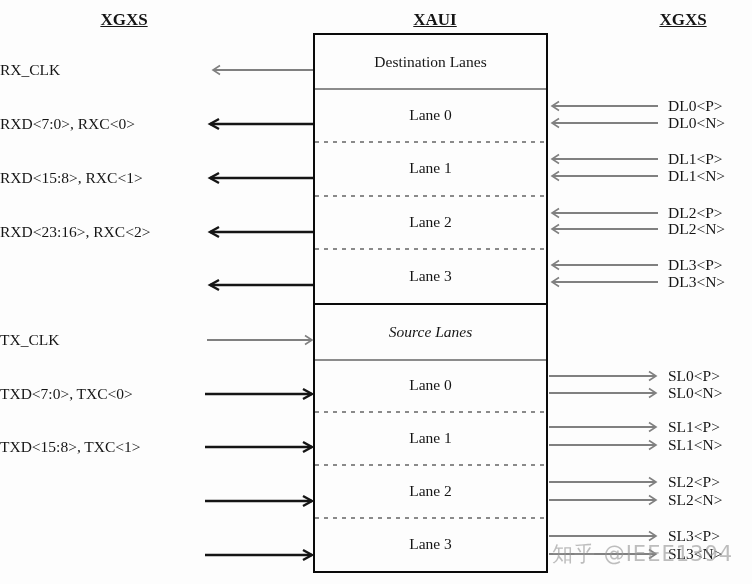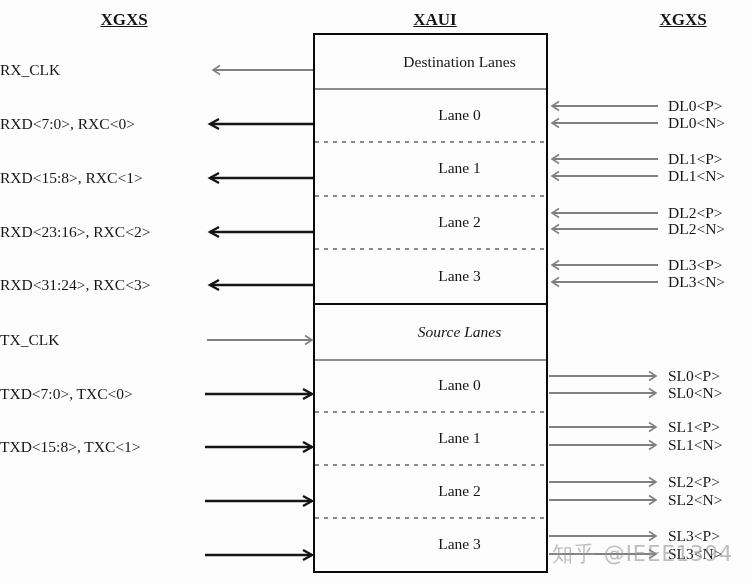--- a/index.html
+++ b/index.html
@@ -16,21 +16,21 @@
   .h-xgxs  { left:435px; }
   .h-xaui  { left:683px; }
 
   .xgxs-box {
     position:absolute; left:313px; top:33px; width:235px; height:540px;
     border:2px solid #0a0a0a; background:#fdfdfd;
   }
   .box-section {
     position:absolute; left:0; width:100%;
     display:flex; align-items:center; justify-content:center;
-    font-size:15.5px; color:#151515; white-space:nowrap;margin-left:29px;
+    font-size:15.5px; color:#151515; white-space:nowrap;
   }
   .sec-dest-title { top:0;     height:53px; }
   .sec-dlane0     { top:53px;  height:53px; }
   .sec-dlane1     { top:106px; height:54px; }
   .sec-dlane2     { top:160px; height:53px; }
   .sec-dlane3     { top:213px; height:55px; }
   .sec-src-title  { top:270px; height:54px;font-style:italic; }
   .sec-slane0     { top:324px; height:52px; }
   .sec-slane1     { top:376px; height:53px; }
   .sec-slane2     { top:429px; height:53px; }
@@ -92,21 +92,20 @@
     <div class="divider div-gray dv6"></div>
     <div class="divider div-dash dv7"></div>
     <div class="divider div-dash dv8"></div>
     <div class="divider div-dash dv9"></div>
   </div>
 
   <div class="sig-label lft" style="top:59px">RX_CLK</div>
   <div class="sig-label lft" style="top:113px">RXD&lt;7:0&gt;, RXC&lt;0&gt;</div>
   <div class="sig-label lft" style="top:167px">RXD&lt;15:8&gt;, RXC&lt;1&gt;</div>
   <div class="sig-label lft" style="top:221px">RXD&lt;23:16&gt;, RXC&lt;2&gt;</div>
-  <div class="sig-label lft" style="top:274px">RXD&lt;31:24&gt;, RXC&lt;3&gt;</div>
   <div class="sig-label lft" style="top:329px">TX_CLK</div>
   <div class="sig-label lft" style="top:383px">TXD&lt;7:0&gt;, TXC&lt;0&gt;</div>
   <div class="sig-label lft" style="top:436px">TXD&lt;15:8&gt;, TXC&lt;1&gt;</div>
 
   <div class="sig-label rgt" style="top:95px">DL0&lt;P&gt;</div>
   <div class="sig-label rgt" style="top:112px">DL0&lt;N&gt;</div>
   <div class="sig-label rgt" style="top:148px">DL1&lt;P&gt;</div>
   <div class="sig-label rgt" style="top:165px">DL1&lt;N&gt;</div>
   <div class="sig-label rgt" style="top:202px">DL2&lt;P&gt;</div>
   <div class="sig-label rgt" style="top:218px">DL2&lt;N&gt;</div>

